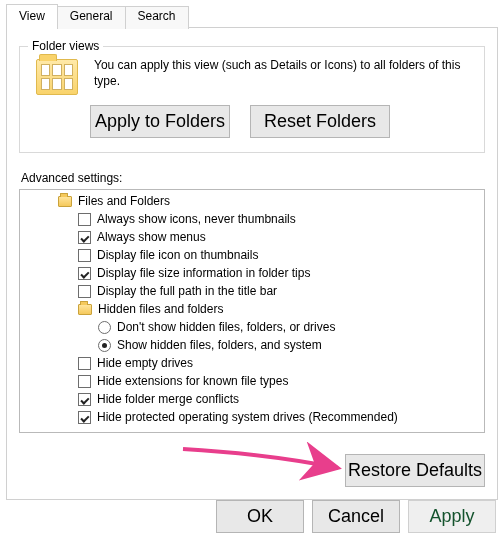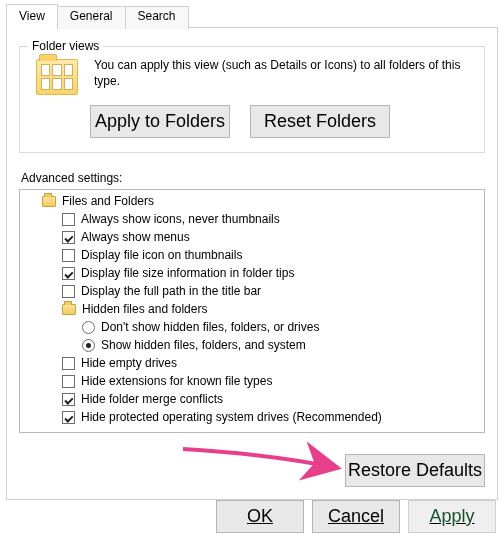--- a/index.html
+++ b/index.html
@@ -125,21 +125,21 @@
     border-color: #d0d0d0;
   }
   .adv-label {
     margin: 18px 0 4px 2px;
   }
   .treeview {
     border: 1px solid #b9b9b9;
     height: 244px;
     overflow-y: scroll;
     background: #fff;
-    padding: 2px 0;
+    padding: 2px 16px;
   }
   .tree-row {
     display: flex;
     align-items: center;
     padding: 1px 0 1px 6px;
     line-height: 16px;
     white-space: nowrap;
   }
   .indent1 { padding-left: 22px; }
   .indent2 { padding-left: 42px; }
@@ -201,21 +201,20 @@
     display: flex;
     justify-content: flex-end;
     margin-top: 21px;
   }
   .bottom-buttons {
     position: absolute;
     right: 8px;
     bottom: 8px;
     display: flex;
     gap: 8px;
-    text-decoration: underline;
   }
   .bottom-buttons button.win { min-width: 88px; }
   
   .arrow {
     position: absolute;
     left: 178px;
     top: 444px;
     width: 170px;
     height: 40px;
     pointer-events: none;

